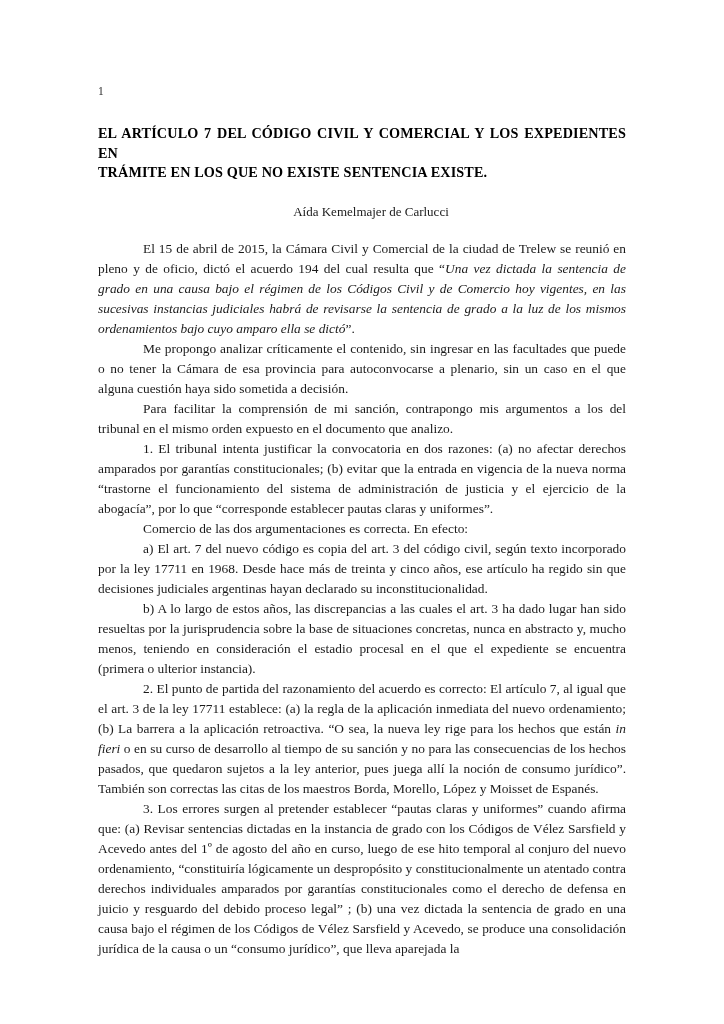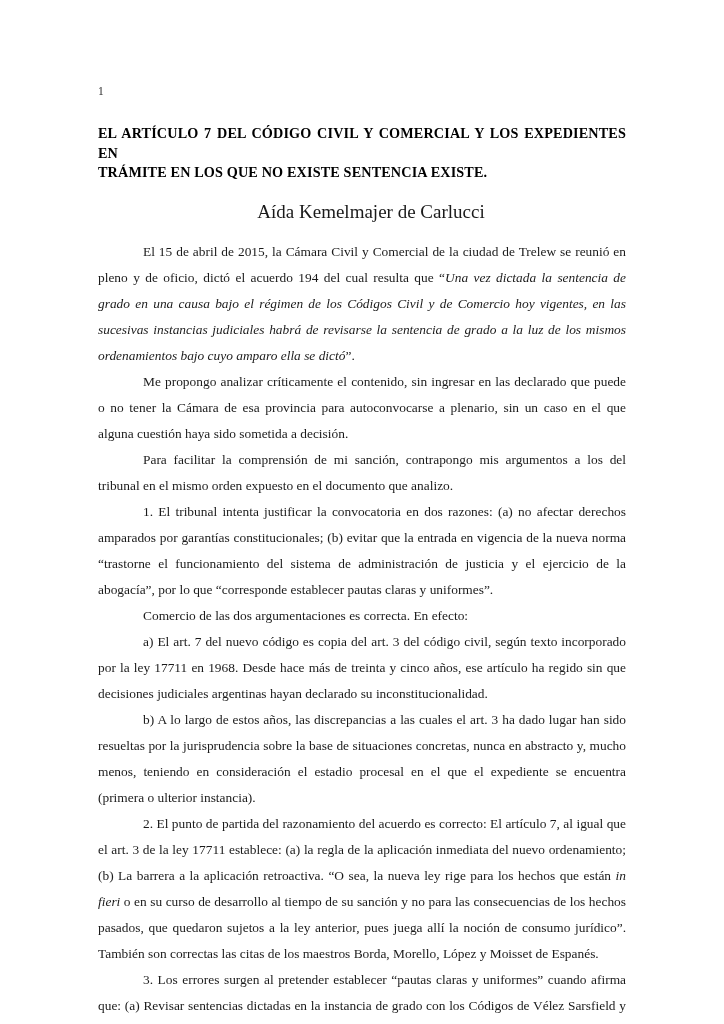--- a/index.html
+++ b/index.html
@@ -53,35 +53,35 @@
     text-align: justify;
     text-align-last: justify;
   }
   .doc-title .t-line-2 {
     display: block;
     text-align: left;
   }
 
   .author {
     text-align: center;
-    font-size: 19px;
+    font-size: 13px;
     line-height: 17px;
     margin: 20px 0 0 0;
     padding-left: 18px;
     color: #1a1a1a;
   }
 
   .body-block {
     margin-top: 19px;
   }
 
   p.para {
     margin: 0;
     font-size: 13.4px;
-    line-height: 26px;
+    line-height: 20px;
     text-align: justify;
     text-indent: 45px;
     hyphens: none;
     color: #1a1a1a;
   }
 
   p.para.tight {
     text-align: justify;
     text-align-last: left;
   }
@@ -103,21 +103,21 @@
       <span class="t-line-1">EL ARTÍCULO 7 DEL CÓDIGO CIVIL Y COMERCIAL Y LOS EXPEDIENTES EN</span>
       <span class="t-line-2">TRÁMITE EN LOS QUE NO EXISTE SENTENCIA EXISTE.</span>
     </h1>
 
     <div class="author">Aída Kemelmajer de Carlucci</div>
 
     <div class="body-block">
 
       <p class="para"><span>El 15 de abril de 2015, la Cámara Civil y Comercial de la ciudad de Trelew se reunió en pleno y de oficio, dictó el acuerdo 194 del cual resulta que “</span><em class="it">Una vez dictada la sentencia de grado en una causa bajo el régimen de los Códigos Civil y de Comercio hoy vigentes, en las sucesivas instancias judiciales habrá de revisarse la sentencia de grado a la luz de los mismos ordenamientos bajo cuyo amparo ella se dictó</em><span>”.</span></p>
 
-      <p class="para tight">Me propongo analizar críticamente el contenido, sin ingresar en las declarado que puede o no tener la Cámara de esa provincia para autoconvocarse a plenario, sin un caso en el que alguna cuestión haya sido sometida a decisión.</p>
+      <p class="para tight">Me propongo analizar críticamente el contenido, sin ingresar en las facultades que puede o no tener la Cámara de esa provincia para autoconvocarse a plenario, sin un caso en el que alguna cuestión haya sido sometida a decisión.</p>
 
       <p class="para tight">Para facilitar la comprensión de mi sanción, contrapongo mis argumentos a los del tribunal en el mismo orden expuesto en el documento que analizo.</p>
 
       <p class="para tight">1. El tribunal intenta justificar la convocatoria en dos razones: (a) no afectar derechos amparados por garantías constitucionales; (b) evitar que la entrada en vigencia de la nueva norma “trastorne el funcionamiento del sistema de administración de justicia y el ejercicio de la abogacía”, por lo que “corresponde establecer pautas claras y uniformes”.</p>
 
       <p class="para tight">Comercio de las dos argumentaciones es correcta. En efecto:</p>
 
       <p class="para tight">a) El art. 7 del nuevo código es copia del art. 3 del código civil, según texto incorporado por la ley 17711 en 1968. Desde hace más de treinta y cinco años, ese artículo ha regido sin que decisiones judiciales argentinas hayan declarado su inconstitucionalidad.</p>
 
       <p class="para tight">b) A lo largo de estos años, las discrepancias a las cuales el art. 3 ha dado lugar han sido resueltas por la jurisprudencia sobre la base de situaciones concretas, nunca en abstracto y, mucho menos, teniendo en consideración el estadio procesal en el que el expediente se encuentra (primera o ulterior instancia).</p>

